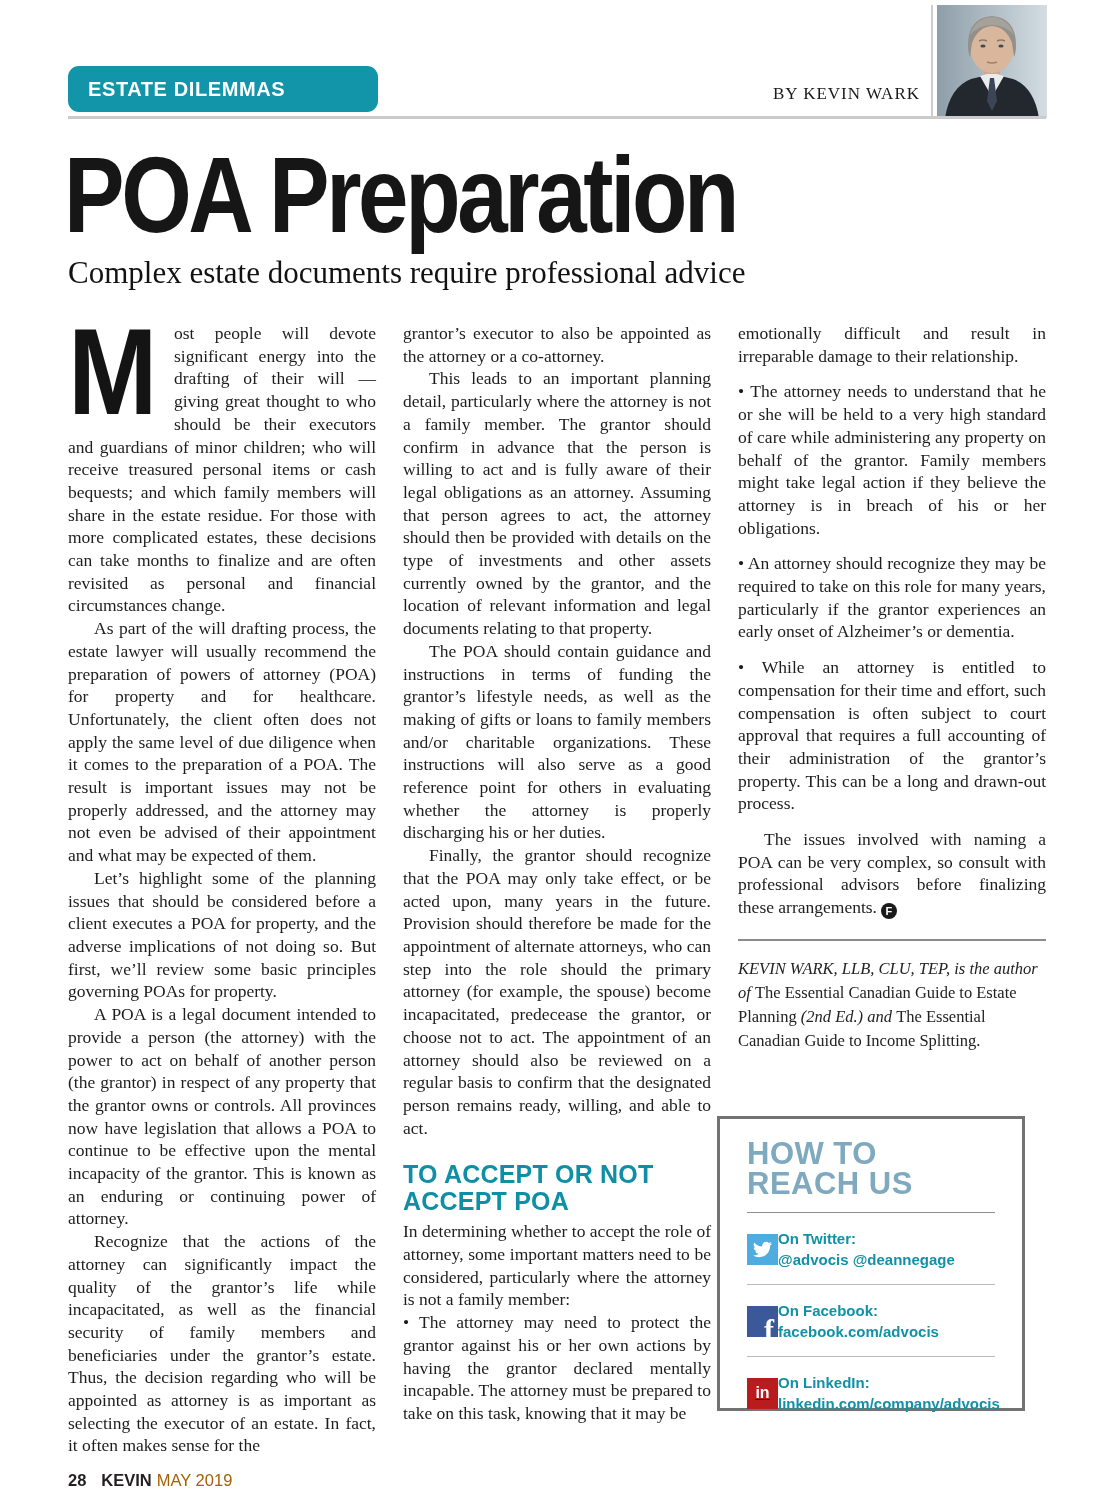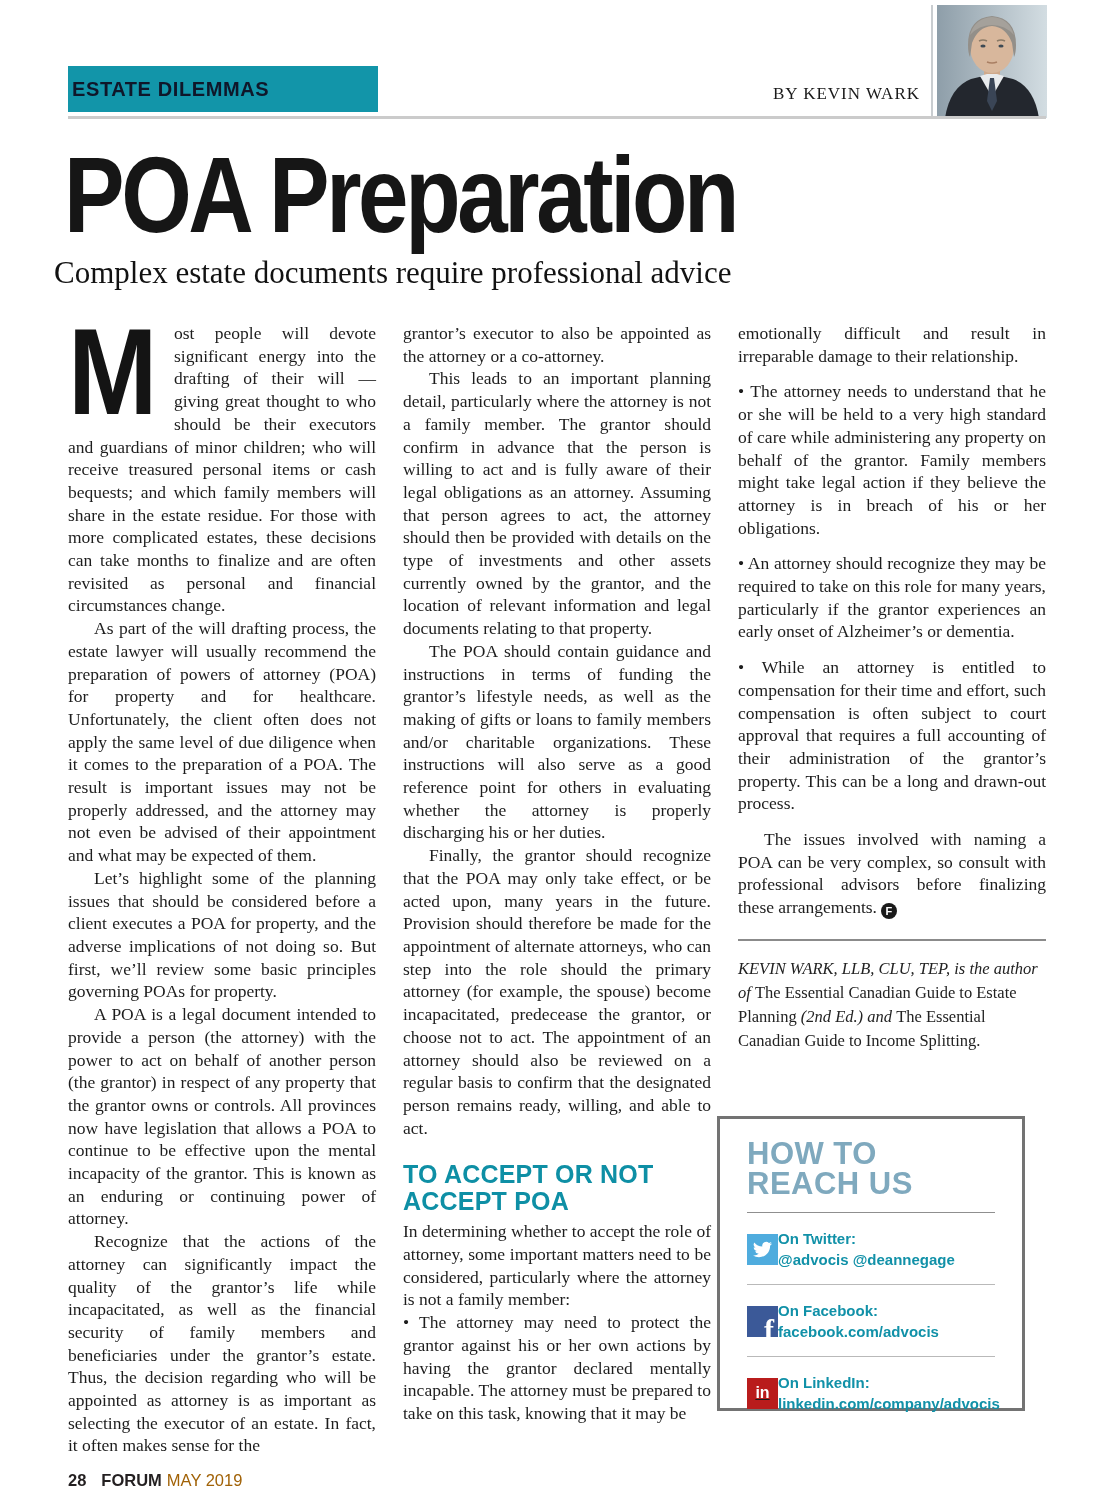--- a/index.html
+++ b/index.html
@@ -1,32 +1,32 @@
 <!DOCTYPE html>
 <html><head>
 <meta charset="utf-8">
 <style>
   html,body{margin:0;padding:0;background:#ffffff;}
   .page{position:relative;width:1114px;height:1490px;background:#ffffff;overflow:hidden;
         font-family:"Liberation Serif",serif;color:#1c1c1c;}
 
   
   .kicker{position:absolute;left:68px;top:66px;width:310px;height:46px;background:#1295A9;
-          color:#0f172a;font:700 20px/46px "Liberation Sans",sans-serif;letter-spacing:0.6px;
-          padding-left:4px;box-sizing:border-box;}
+          color:#ffffff;font:700 20px/46px "Liberation Sans",sans-serif;letter-spacing:0.6px;
+          padding-left:20px;box-sizing:border-box;border-radius:11px;}
   .byline{position:absolute;top:84px;right:194px;font:400 17px "Liberation Serif",serif;
           letter-spacing:1px;color:#1a1a1a;}
   .photo-rule{position:absolute;left:931px;top:5px;width:2px;height:113px;background:#c9cdd0;}
   .photo{position:absolute;left:937px;top:5px;width:110px;height:113px;overflow:hidden;}
   .header-rule{position:absolute;left:68px;top:116px;width:978px;height:3px;background:#cbcbcb;}
 
   .headline{position:absolute;left:64px;top:140px;margin:0;color:#161616;white-space:nowrap;
             font:700 108px/1.02 "Liberation Sans",sans-serif;letter-spacing:-4px;
             transform:scaleX(0.84);transform-origin:left top;}
-  .subtitle{position:absolute;left:54px;top:256px;margin:0;color:#121212;
+  .subtitle{position:absolute;left:68px;top:256px;margin:0;color:#121212;
             font:400 31px/1.1 "Liberation Serif",serif;}
 
   
   .columns{position:absolute;left:68px;top:322px;width:978px;display:flex;gap:27px;}
   .col{width:308px;font-size:17.5px;line-height:22.7px;text-align:justify;color:#1d1d1d;}
   .col p{margin:0;}
   .col p.ind{text-indent:26px;}
   .col p.gap{margin-top:13px;}
   .dropcap{float:left;width:96px;font:700 122px/92px "Liberation Sans",sans-serif;
            transform:scaleX(0.88);transform-origin:0 0;margin:4px 10px 0 0;color:#141414;}
@@ -166,17 +166,17 @@
       </div>
       <div class="reach-text">
         <div class="reach-label">On LinkedIn:</div>
         <div class="reach-value">linkedin.com/company/advocis</div>
       </div>
     </div>
   </div>
 
   <div class="footer">
     <span class="pgnum">28</span>
-    <span class="mag">FORUM</span>
+    <span class="mag">KEVIN</span>
     <span class="issue">MAY 2019</span>
   </div>
 
 </div>
 
 </body></html>

